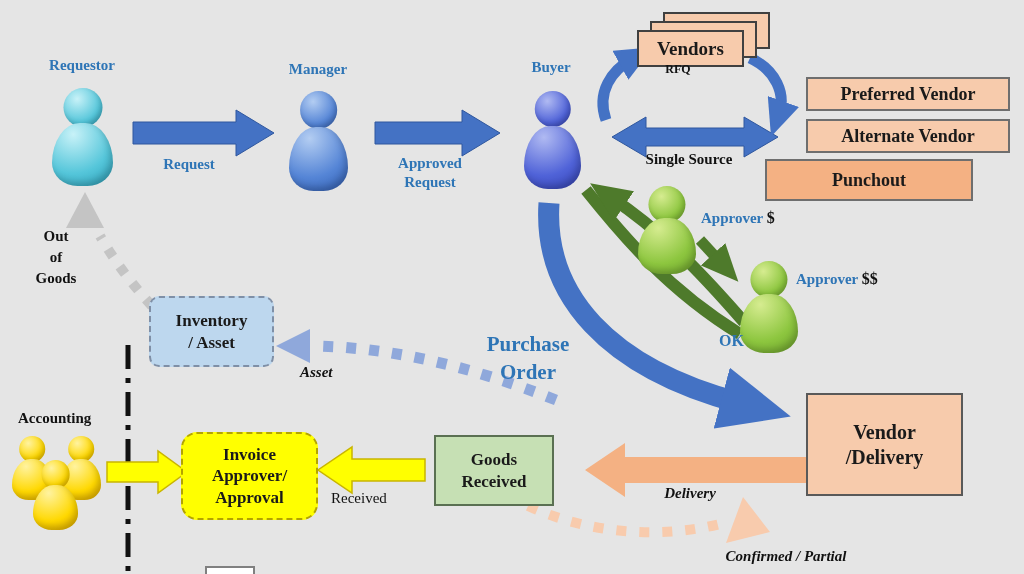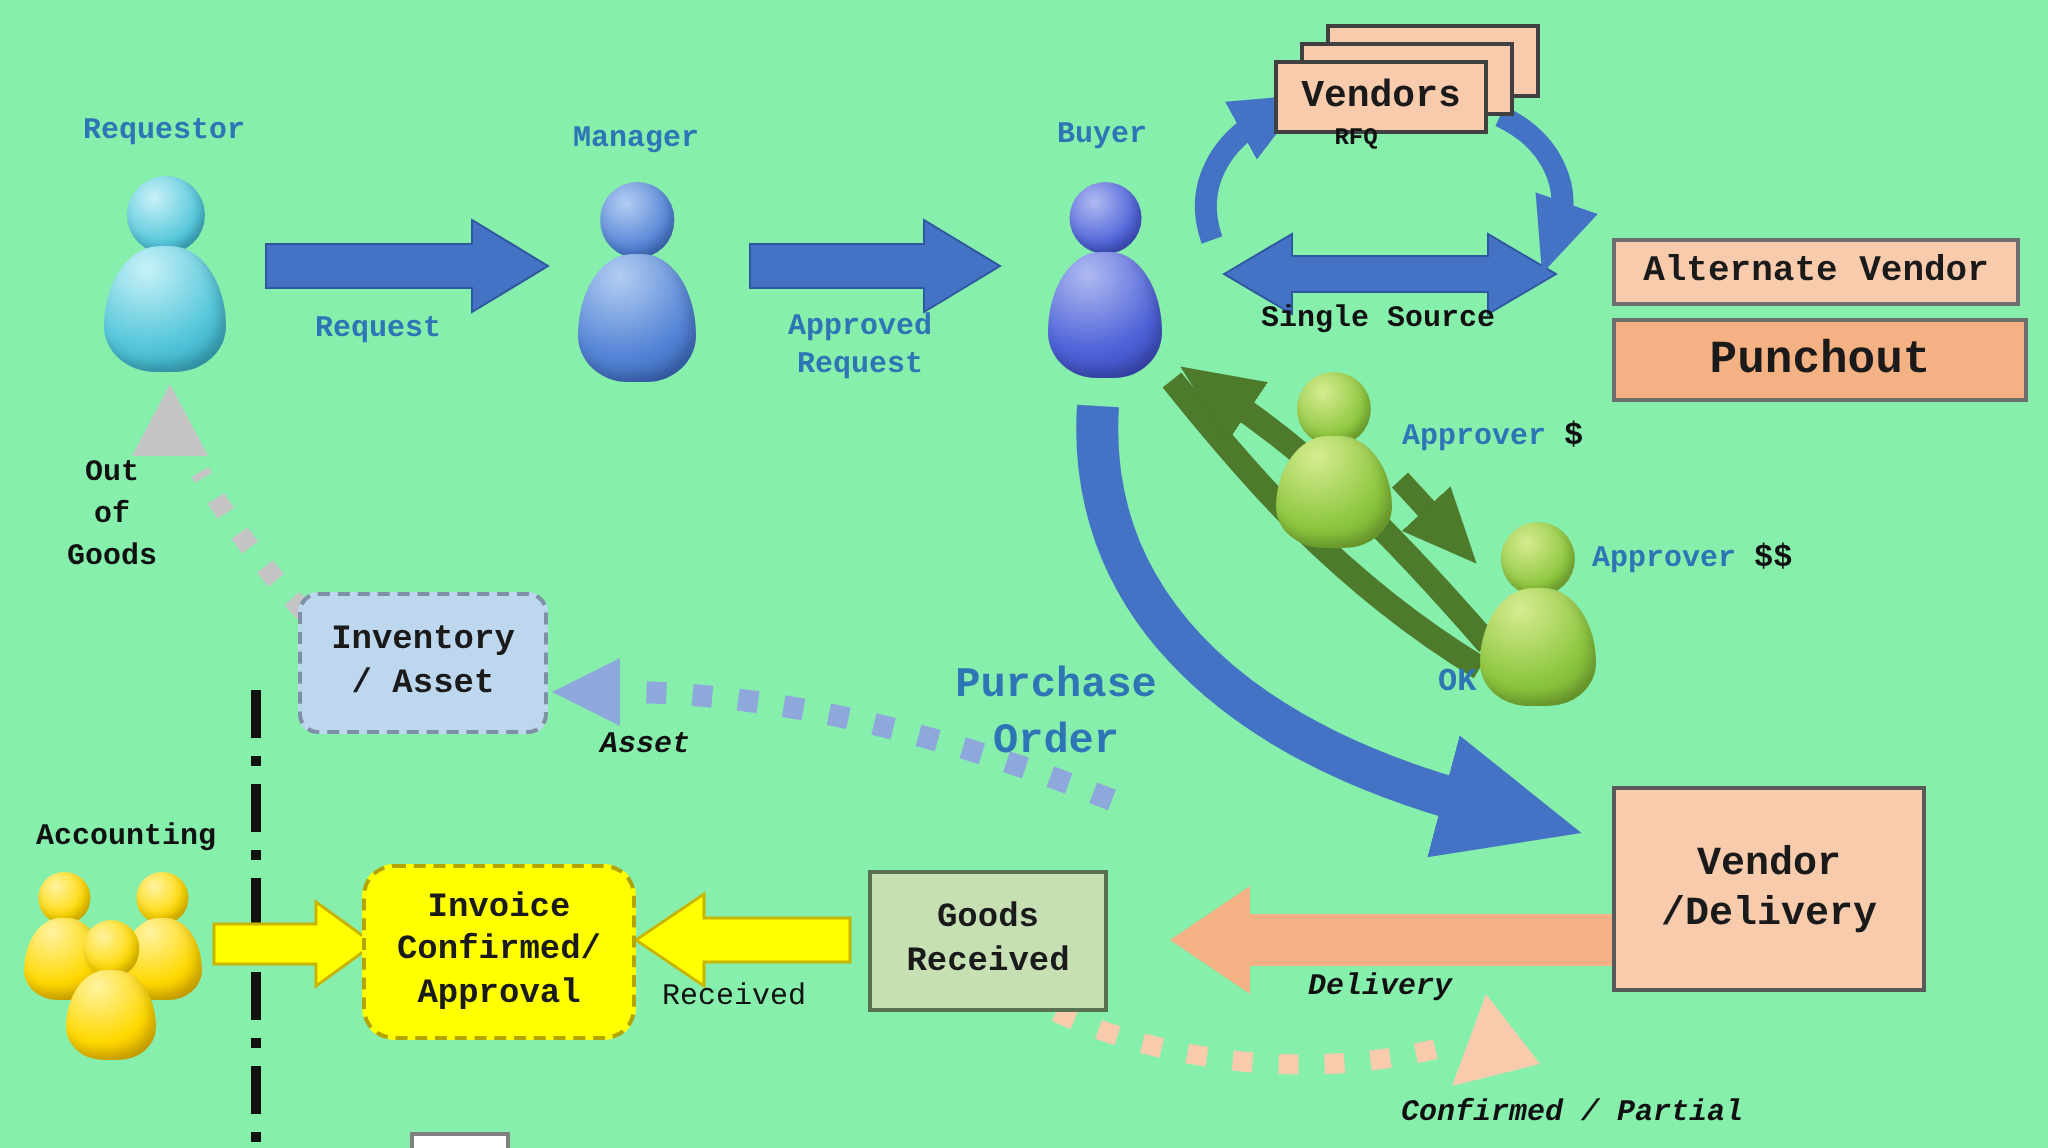--- a/index.html
+++ b/index.html
@@ -1,18 +1,18 @@
 <!DOCTYPE html>
 <html><head>
 <meta charset="utf-8">
 <style>
   html,body{margin:0;padding:0;background:#fff;}
   .stage{
-    position:relative;width:1024px;height:574px;overflow:hidden;background:#86efac;
-    font-family:Liberation Mono, monospace;
+    position:relative;width:1024px;height:574px;overflow:hidden;background:#e5e5e5;
+    font-family:Liberation Serif, serif;
   }
   .stage svg{position:absolute;left:0;top:0;z-index:1;}
   
   .person{position:absolute;z-index:5;}
   .person .head{
     position:absolute;left:50%;transform:translateX(-50%);top:0;
     width:64%;padding-top:64%;border-radius:50%;
     background:radial-gradient(circle at 35% 28%, var(--l), var(--b) 62%, var(--d));
     box-shadow:inset -2px -3px 5px rgba(0,0,0,.18);
   }
@@ -122,45 +122,48 @@
       <div class="head"></div>
       <div class="torso"></div>
     </div>
 
   <div class="card" style="left:663px;top:12px;width:103px;height:33px"></div>
   <div class="card" style="left:650px;top:21px;width:103px;height:33px"></div>
   <div class="box card" style="left:637px;top:30px;width:103px;height:33px;font-size:19px;z-index:4">
       <span>Vendors</span>
     </div>
 
+  <div class="box peach" style="left:806px;top:77px;width:200px;height:30px;font-size:18px">
+      <span>Preferred Vendor</span>
+    </div>
   <div class="box peach" style="left:806px;top:119px;width:200px;height:30px;font-size:18px">
       <span>Alternate Vendor</span>
     </div>
-  <div class="box peach" style="left:806px;top:159px;width:204px;height:38px;font-size:23px;background:#F4B183">
+  <div class="box peach" style="left:765px;top:159px;width:204px;height:38px;font-size:18px;background:#F4B183">
       <span>Punchout</span>
     </div>
 
   <div class="box peach" style="left:806px;top:393px;width:153px;height:99px;font-size:20px;border-color:#595959">
     <span>Vendor</span>
     <span>/Delivery</span>
   </div>
 
   <div class="box" style="left:434px;top:435px;width:116px;height:67px;font-size:17px;background:#C6E0B4;border:2px solid #5a7052">
     <span>Goods</span>
     <span>Received</span>
   </div>
 
   <div class="box" style="left:149px;top:296px;width:121px;height:67px;font-size:17px;background:#BDD7EE;border:2px dashed #7F8FA6;border-radius:10px">
     <span>Inventory</span>
     <span>/ Asset</span>
   </div>
 
   <div class="box" style="left:181px;top:432px;width:133px;height:84px;font-size:17px;background:#FFFF00;border:2px dashed #b3a400;border-radius:16px">
     <span>Invoice</span>
-    <span>Confirmed/</span>
+    <span>Approver/</span>
     <span>Approval</span>
   </div>
 
   <div style="position:absolute;left:205px;top:566px;width:46px;height:12px;border:2px solid #808080;background:#fff;z-index:4"></div>
 
   <div class="lbl c blue-t" style="left:82px;top:57px;font-size:15px">Requestor</div>
   <div class="lbl c blue-t" style="left:318px;top:61px;font-size:15px">Manager</div>
   <div class="lbl c blue-t" style="left:551px;top:59px;font-size:15px">Buyer</div>
 
   <div class="lbl c blue-t" style="left:189px;top:156px;font-size:15px">Request</div>

